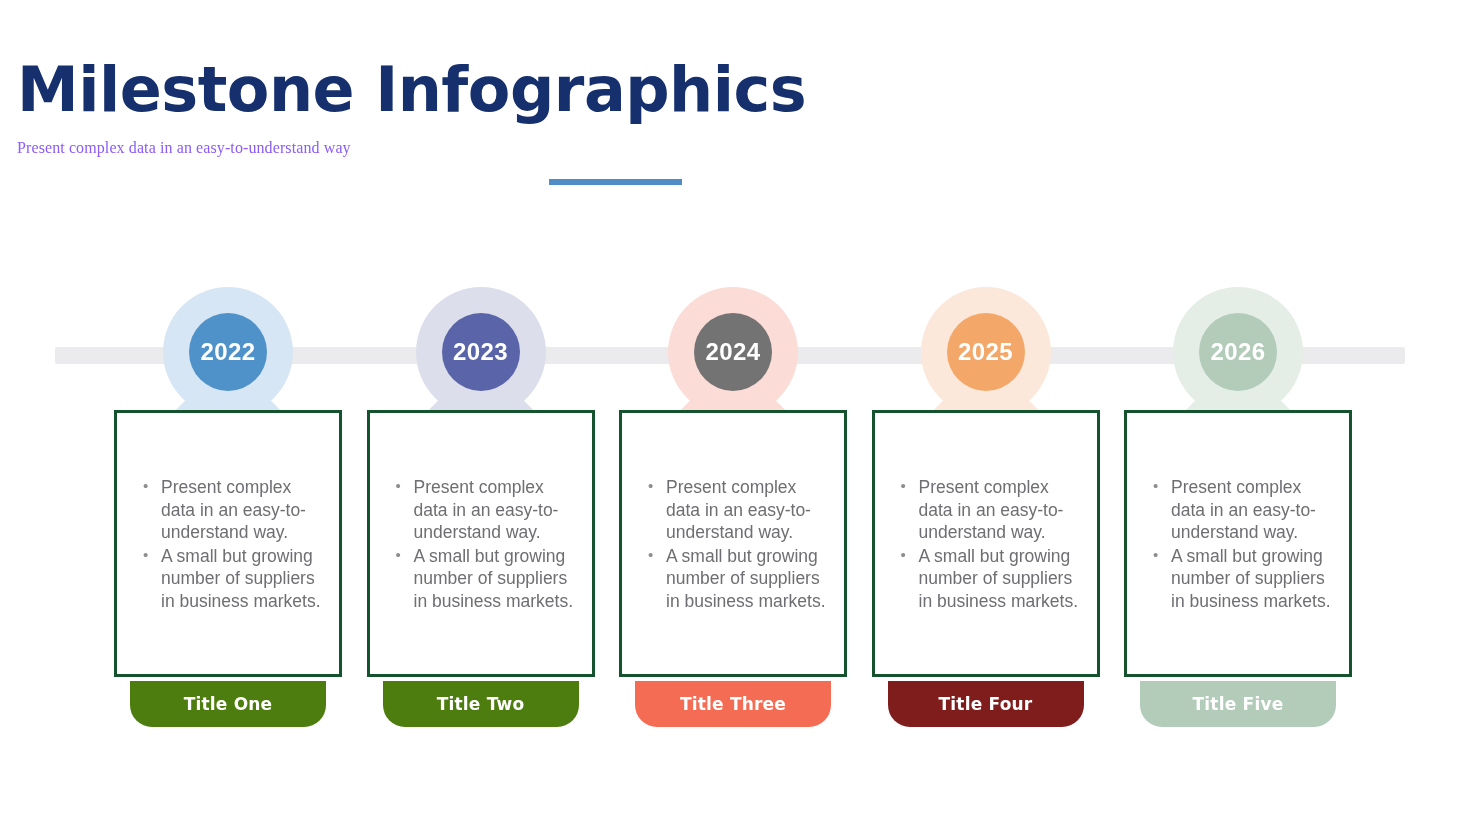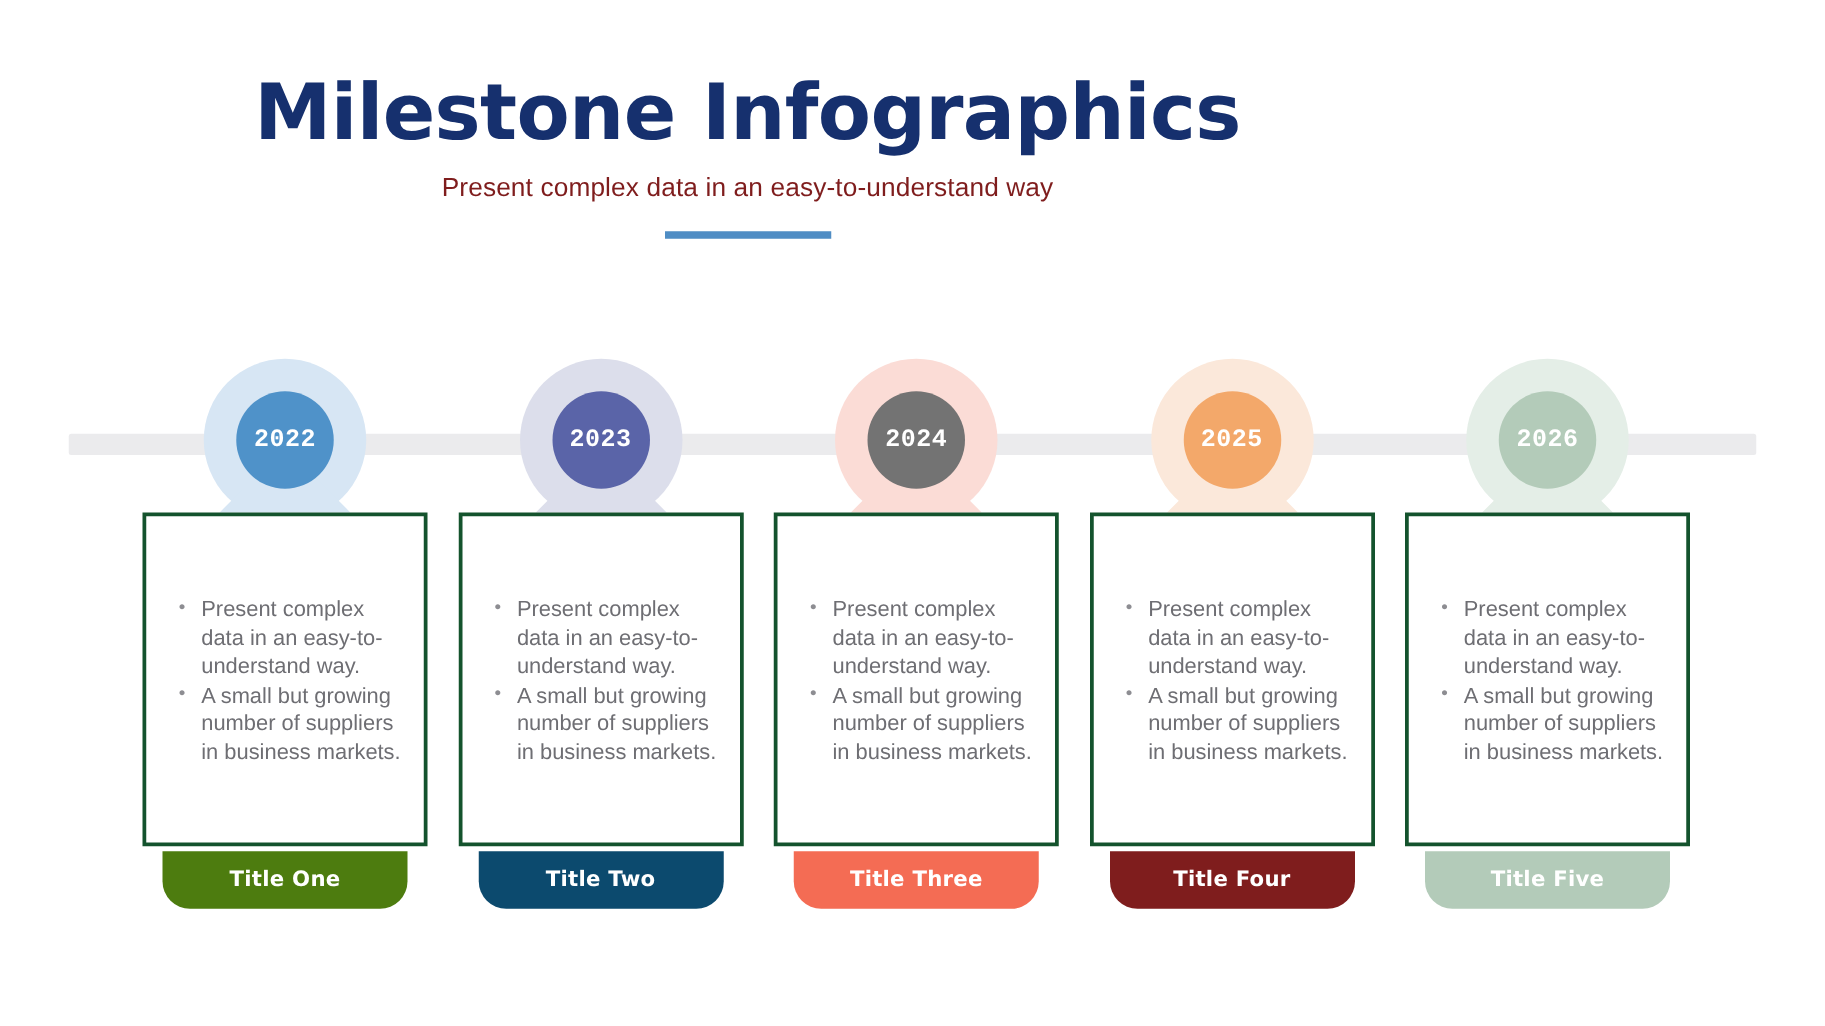--- a/index.html
+++ b/index.html
@@ -11,42 +11,41 @@
     width: 1460px;
     height: 821px;
     font-family: "Liberation Sans", sans-serif;
     overflow: hidden;
     position: relative;
   }
 
   
   .header {
     position: absolute;
-    top: 0; left: 0;
+    top: 0; left: 17px;
     width: 1196px;
-    text-align: center;
   }
   .page-title {
     margin: 0;
     padding-top: 57px;
     font-size: 62px;
     font-weight: bold;
     letter-spacing: -0.5px;
     color: #16306e;
     line-height: 1.05;
     font-family: "DejaVu Sans", sans-serif;
   }
   .page-subtitle {
     margin: 0;
     padding-top: 17px;
-    font-size: 21px;
+    font-size: 16px;
     font-weight: normal;
-    color: #7f1d1d;
+    color: #8b5cf6;
     letter-spacing: 0.1px;
-    font-family: Liberation Sans, sans-serif;
+    font-family: Liberation Serif, serif;
   }
   .accent-bar {
     margin: 22px auto 0 auto;
     width: 133px;
     height: 6px;
     background: #4f8dc4;
   }
 
   
   .timeline-rail {
@@ -120,24 +119,24 @@
     width: 78px;
     height: 78px;
     border-radius: 50%;
     z-index: 3;
     display: flex;
     align-items: center;
     justify-content: center;
   }
   .pin-year {
     color: #ffffff;
-    font-size: 20px;
+    font-size: 24px;
     font-weight: bold;
     letter-spacing: 0.4px;
-    font-family: Liberation Mono, monospace;
+    font-family: Liberation Sans, sans-serif;
   }
 
   
   .card {
     position: absolute;
     top: 410px;
     left: 50%;
     margin-left: -114px;
     width: 228px;
     height: 267px;
@@ -230,21 +229,21 @@
         <div class="pin-core" style="background:#5a64a8">
           <span class="pin-year">2023</span>
         </div>
       </div>
       <div class="card">
         <ul class="bullets">
           <li>Present complex data in an easy-to-understand way.</li>
           <li>A small but growing number of suppliers in business markets.</li>
         </ul>
       </div>
-      <div class="title-bar" style="background:#0c4a6e">
+      <div class="title-bar" style="background:#4d7c0f">
         <span>Title Two</span>
       </div>
     </div>
     <div class="milestone" style="left: 618px;">
       <div class="pin">
         <div class="pin-tip" style="background:#fbdcd6"></div>
         <div class="pin-halo" style="background:#fbdcd6"></div>
         <div class="pin-core" style="background:#737373">
           <span class="pin-year">2024</span>
         </div>

